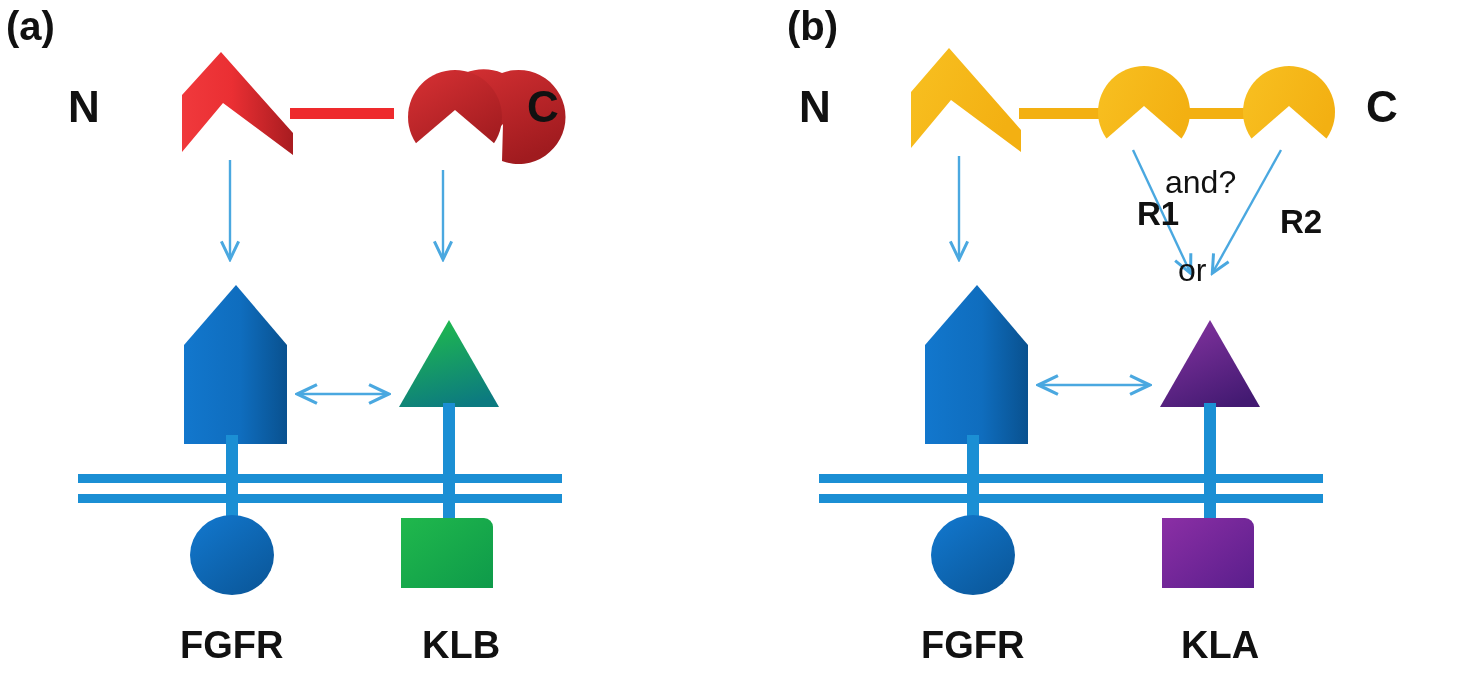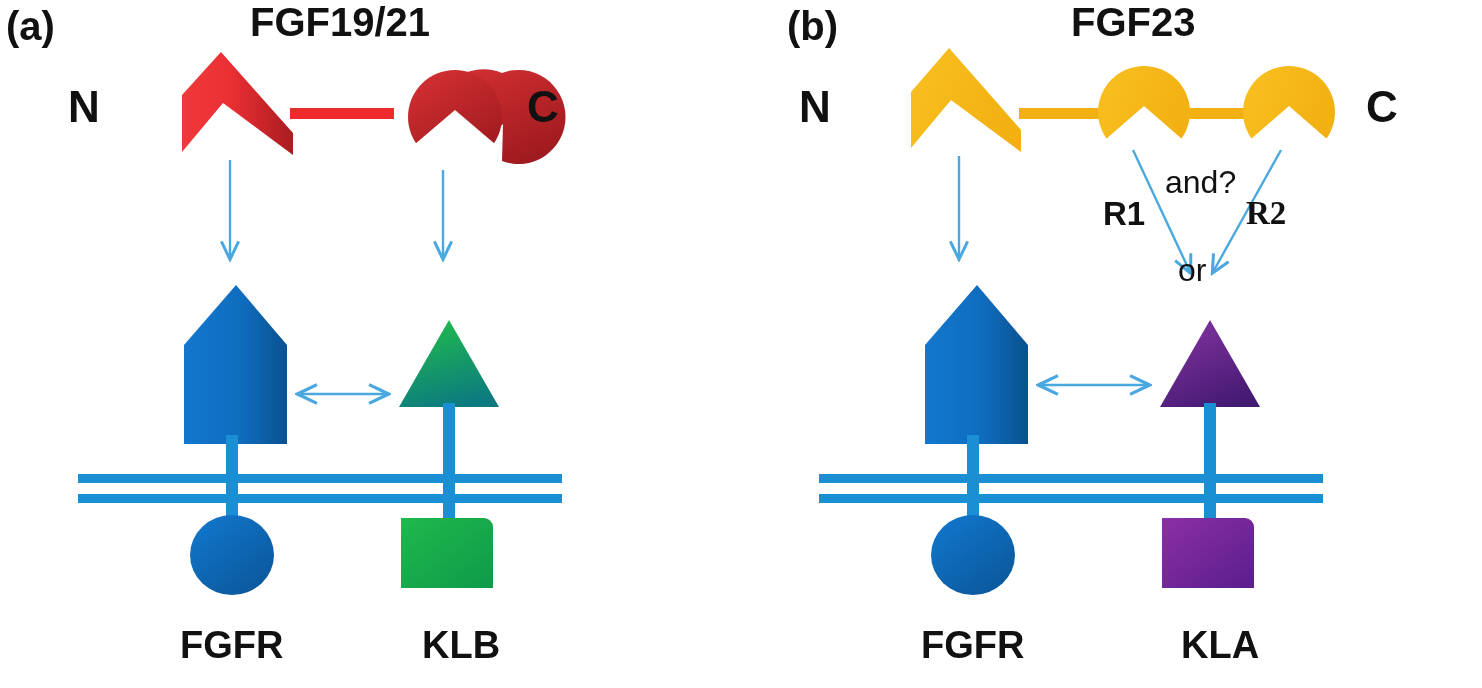--- a/index.html
+++ b/index.html
@@ -41,21 +41,21 @@
     font-family: "Liberation Sans", sans-serif;
     font-weight: bold;
     white-space: nowrap;
     line-height: 1;
     user-select: none;
   }
   .panel-tag   { font-size: 40px; font-weight: bold; }
   .ligand-name { font-size: 40px; font-weight: bold; }
   .terminus    { font-size: 44px; font-weight: bold; }
   .receptor-name { font-size: 38px; font-weight: bold; }
-  .branch-label  { font-size: 33px; font-weight: bold; }
+  .branch-label  { font-size: 33px; font-weight: bold; margin-left: 34px; }
   .conj-label    { font-size: 32px; font-weight: normal; }
 </style>
 </head>
 <body>
 
 <div id="figure">
 
   <div class="panel" id="panel-a">
 
     <svg class="panel-svg" viewBox="0 0 741 688">
@@ -132,21 +132,20 @@
       <line x1="299" y1="394" x2="387" y2="394" stroke="#4aa8e0" stroke-width="2.6" marker-end="url(#arrHeadA)" marker-start="url(#arrHeadALeft)"></line>
 
       <rect x="78" y="474" width="484" height="9" fill="#1b8fd4"></rect>
       <rect x="78" y="494" width="484" height="9" fill="#1b8fd4"></rect>
 
       <rect x="226" y="470" width="12" height="38" fill="#1b8fd4"></rect>
       <rect x="443" y="470" width="12" height="38" fill="#1b8fd4"></rect>
     </svg>
 
     <div class="txt panel-tag" style="left:6px; top:6px;">(a)</div>
-    <div class="txt ligand-name" style="left:250px; top:2px;">FGF19/21</div>
     <div class="txt terminus" style="left:68px; top:85px;">N</div>
     <div class="txt terminus" style="left:527px; top:85px;">C</div>
     <div class="txt receptor-name" style="left:180px; top:626px;">FGFR</div>
     <div class="txt receptor-name" style="left:422px; top:626px;">KLB</div>
   </div>
 
   <div class="panel" id="panel-b">
 
     <svg class="panel-svg" viewBox="0 0 741 688">
       <defs>
@@ -221,26 +220,25 @@
 
       <line x1="299" y1="385" x2="407" y2="385" stroke="#4aa8e0" stroke-width="2.6" marker-end="url(#arrHeadB)" marker-start="url(#arrHeadBLeft)"></line>
 
       <rect x="78" y="474" width="504" height="9" fill="#1b8fd4"></rect>
       <rect x="78" y="494" width="504" height="9" fill="#1b8fd4"></rect>
       <rect x="226" y="470" width="12" height="38" fill="#1b8fd4"></rect>
       <rect x="463" y="470" width="12" height="38" fill="#1b8fd4"></rect>
     </svg>
 
     <div class="txt panel-tag" style="left:46px; top:6px;">(b)</div>
-    <div class="txt ligand-name" style="left:330px; top:2px;">FGF23</div>
     <div class="txt terminus" style="left:58px; top:85px;">N</div>
     <div class="txt terminus" style="left:625px; top:85px;">C</div>
 
     <div class="txt branch-label" style="left:362px; top:197px;">R1</div>
     <div class="txt conj-label" style="left:424px; top:166px;">and?</div>
     <div class="txt conj-label" style="left:437px; top:208px;margin-top:46px;">or</div>
-    <div class="txt branch-label" style="left:505px; top:197px;font-family:Liberation Serif, serif;">R2</div>
+    <div class="txt branch-label" style="left:505px; top:205px;">R2</div>
 
     <div class="txt receptor-name" style="left:180px; top:626px;">FGFR</div>
     <div class="txt receptor-name" style="left:440px; top:626px;">KLA</div>
   </div>
 
 </div>
 
 </body></html>

